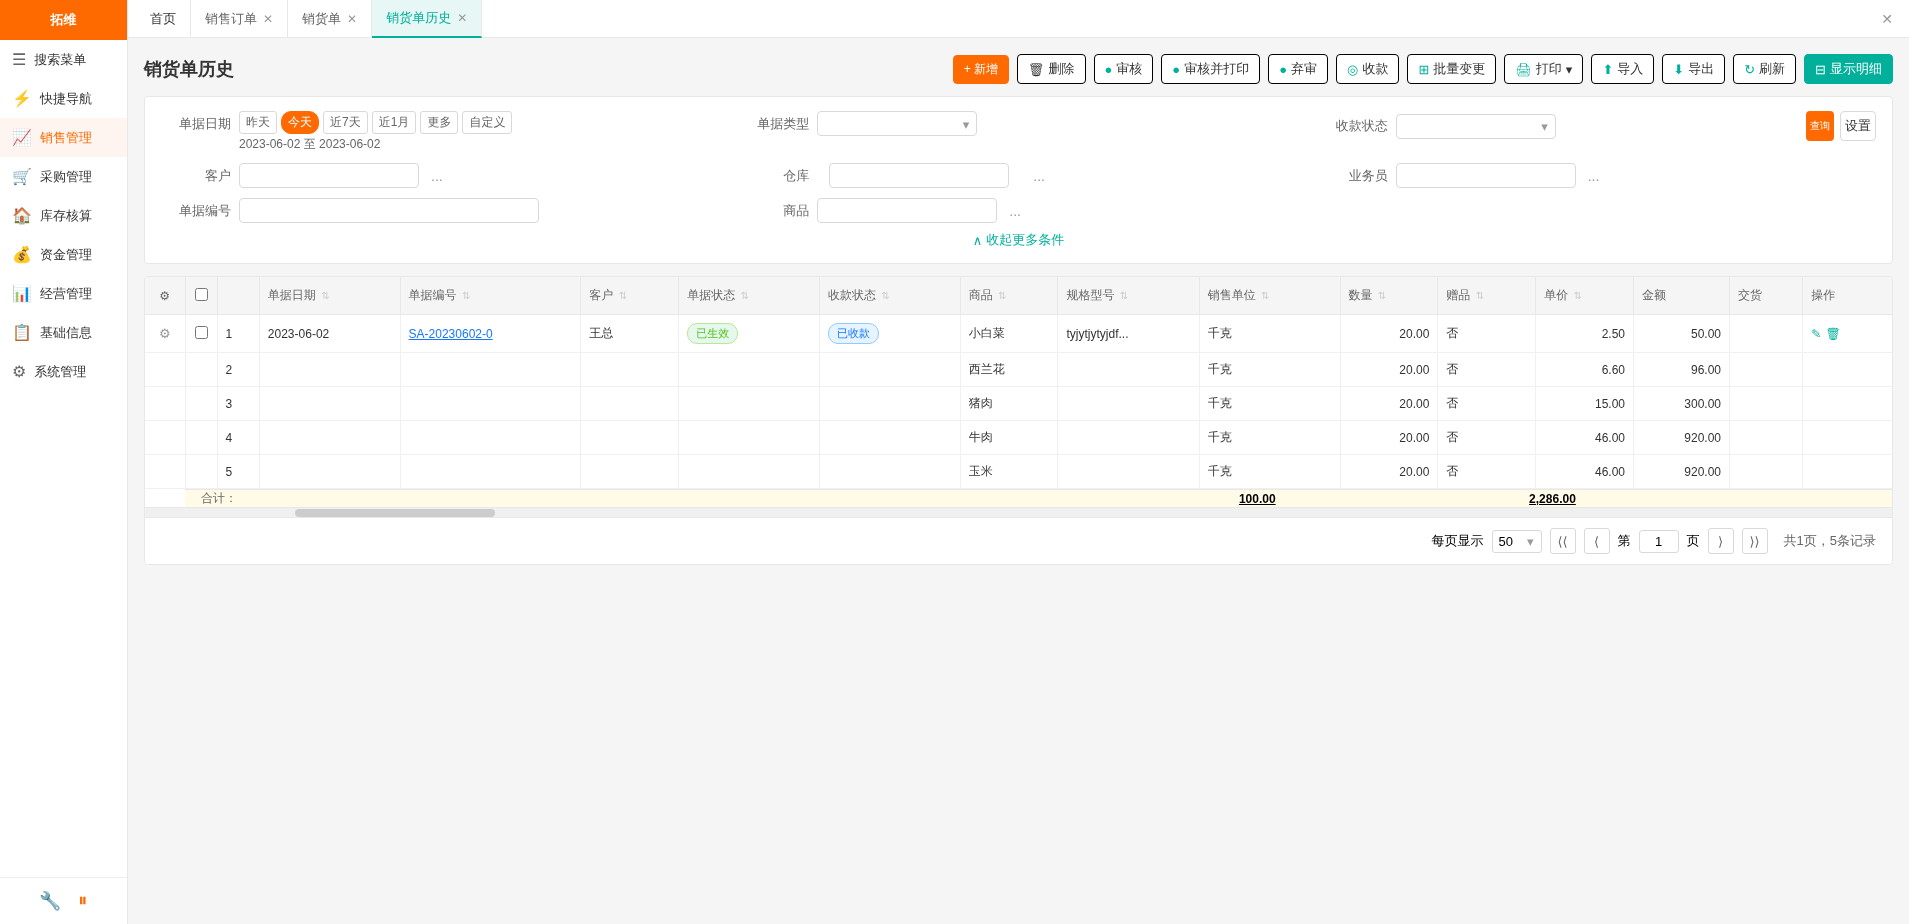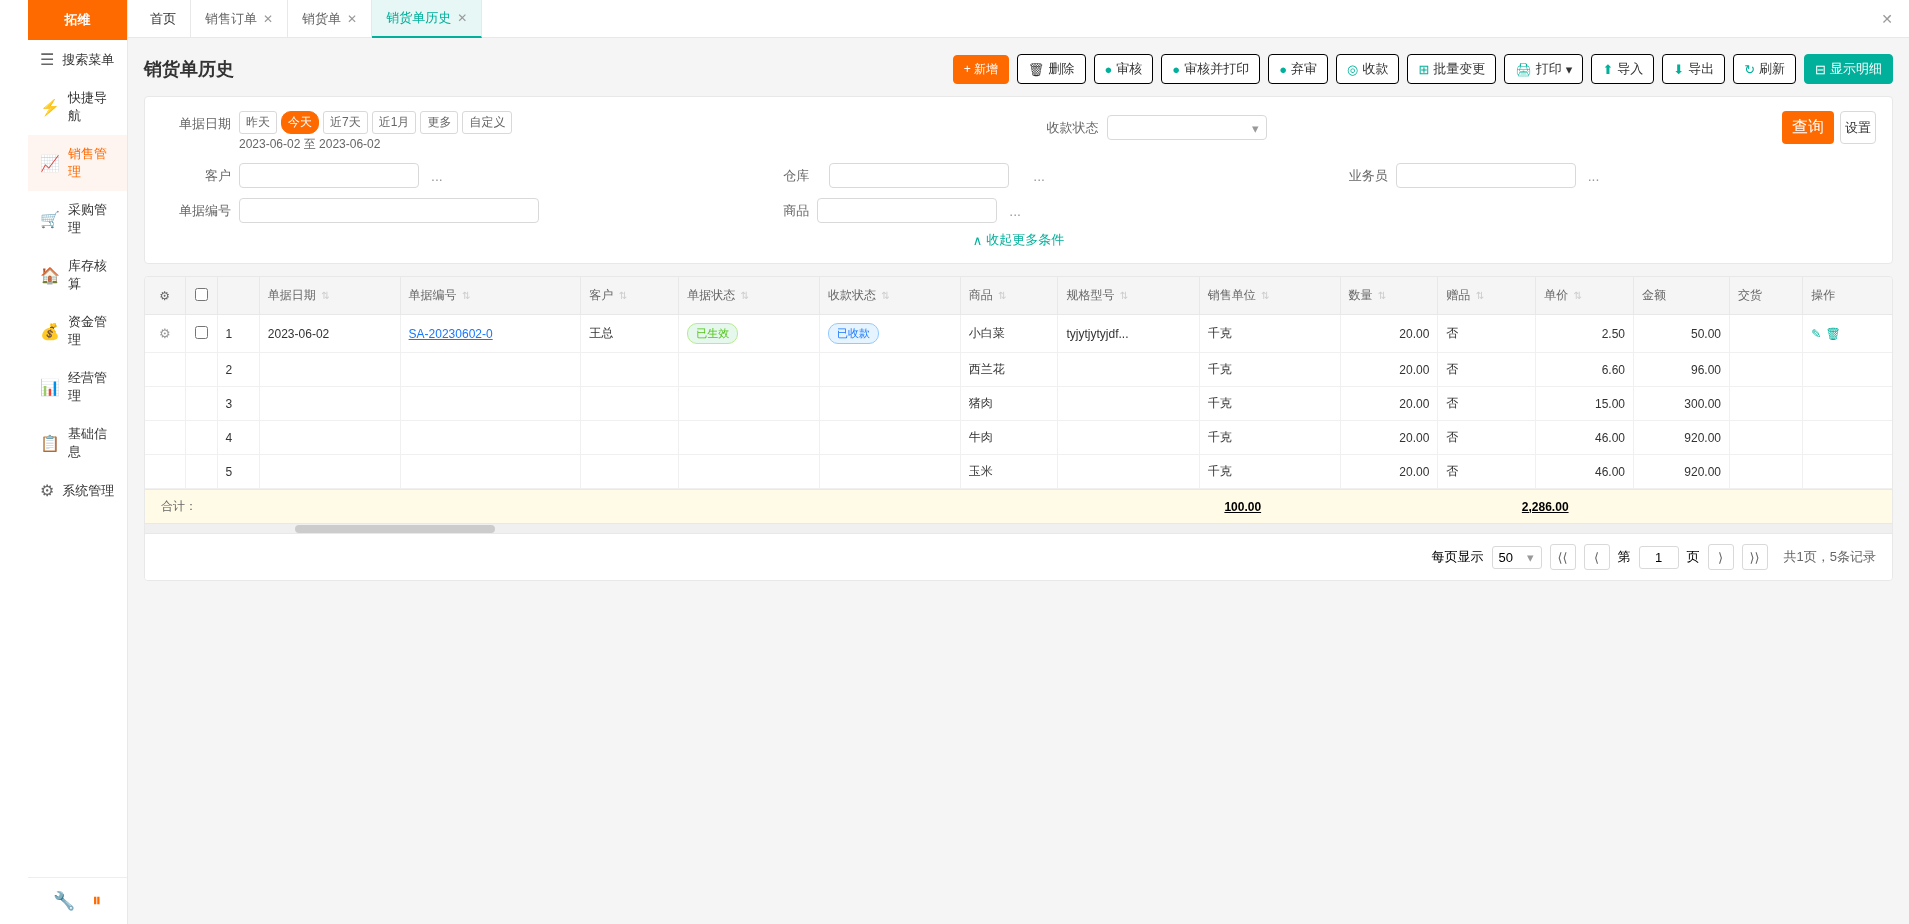--- a/index.html
+++ b/index.html
@@ -6,21 +6,20 @@
     body { display: flex; height: 924px; overflow: hidden; background: #f5f5f5; }
 
     
     .sidebar {
       width: 128px;
       background: #fff;
       border-right: 1px solid #e8e8e8;
       display: flex;
       flex-direction: column;
       flex-shrink: 0;
-      padding-left: 28px;
     }
     .sidebar-logo {
       height: 40px;
       background: #ff6a00;
       display: flex;
       align-items: center;
       justify-content: center;
       color: #fff;
       font-size: 14px;
       font-weight: bold;
@@ -173,21 +172,21 @@
     .collapse-btn {
       display: flex;
       align-items: center;
       justify-content: center;
       color: #00b09b;
       cursor: pointer;
       font-size: 12px;
       gap: 4px;
       margin-top: 4px;
     }
-    .btn-query { background: #ff6a00; border-color: #ff6a00; color: #fff; padding: 6px 10px; border-radius: 4px; cursor: pointer; font-size: 16px; border: none; }
+    .btn-query { background: #ff6a00; border-color: #ff6a00; color: #fff; padding: 6px 4px; border-radius: 4px; cursor: pointer; font-size: 10px; border: none; }
     .btn-set { background: #fff; border: 1px solid #d9d9d9; color: #333; padding: 5px 4px; border-radius: 4px; cursor: pointer; font-size: 13px; }
 
     
     .table-wrapper {
       background: #fff;
       border: 1px solid #e8e8e8;
       border-radius: 4px;
       overflow: hidden;
     }
     table {
@@ -223,23 +222,24 @@
     }
     .badge-green { background: #e6f7ee; color: #52c41a; border: 1px solid #b7eb8f; }
     .badge-blue { background: #e6f4ff; color: #1677ff; border: 1px solid #91caff; }
     .action-btn { color: #00b09b; cursor: pointer; font-size: 12px; margin-right: 4px; }
     .link-text { color: #1677ff; cursor: pointer; text-decoration: underline; font-size: 12px; }
 
     
     .table-footer {
       background: #fffbe6;
       border-top: 1px solid #e8e8e8;
-      padding: 8px 16px;
-      display: flex;
-      align-items: center;
+      padding: 0 16px;
+      display: flex;
+      align-items: center;
+      margin-left: 40px;
     }
     .footer-label { color: #666; margin-right: 16px; font-size: 12px; }
     .footer-values { display: flex; flex: 1; }
     .footer-cell { flex: 1; text-align: right; padding-right: 8px; font-size: 12px; font-weight: bold; text-decoration: underline; }
 
     
     .pagination {
       display: flex;
       align-items: center;
       justify-content: flex-end;
@@ -423,20 +423,28 @@
               <button class="date-btn active">今天</button>
               <button class="date-btn">近7天</button>
               <button class="date-btn">近1月</button>
               <button class="date-btn">更多</button>
               <button class="date-btn">自定义</button>
             </div>
             <div class="date-range">2023-06-02 至 2023-06-02</div>
           </div>
         </div>
 
+        <div style="display:flex;align-items:center;gap:8px;flex:1;">
+          <span class="filter-label">单据类型</span>
+          <div class="select-wrapper">
+            <select class="select-field">
+              <option></option>
+            </select>
+          </div>
+        </div>
 
         <div style="display:flex;align-items:center;gap:8px;flex:1;">
           <span class="filter-label">收款状态</span>
           <div class="select-wrapper">
             <select class="select-field">
               <option></option>
             </select>
           </div>
 
           <div style="margin-left:auto;display:flex;gap:6px;">

